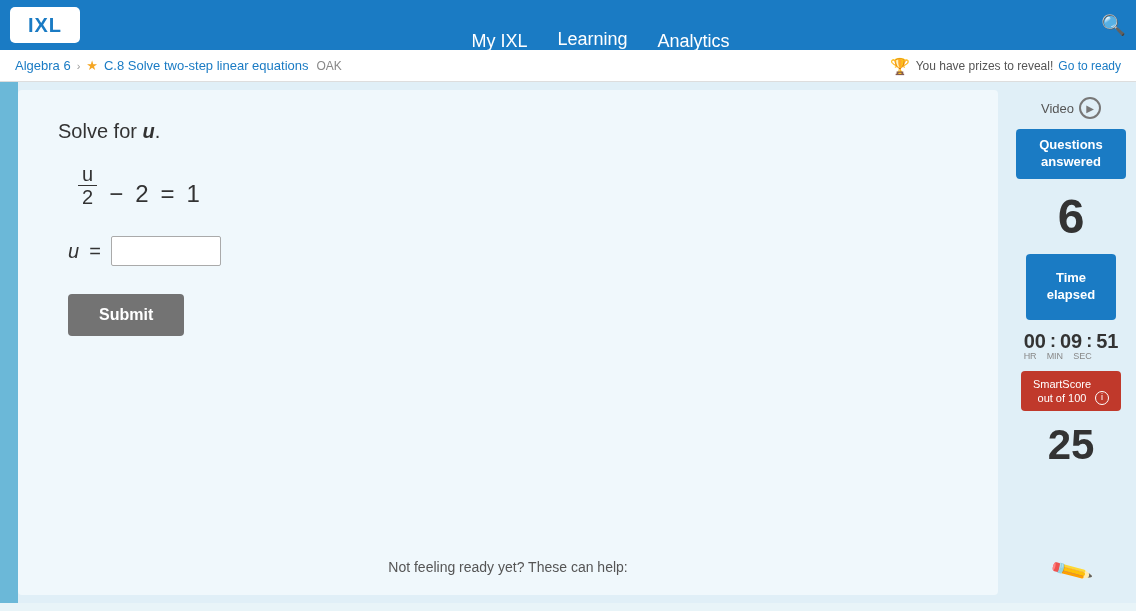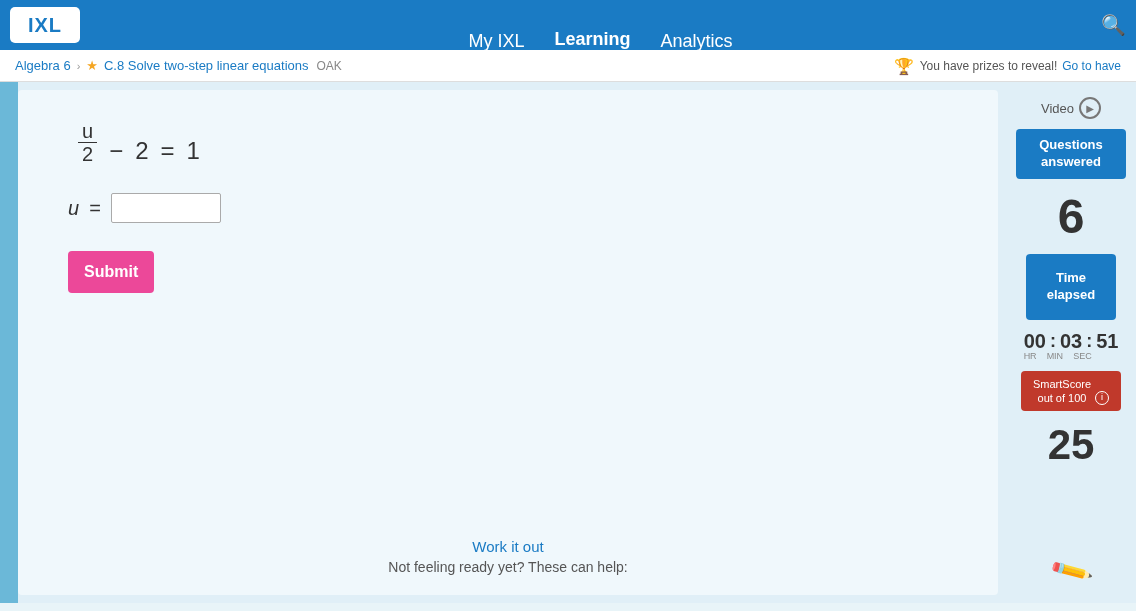--- a/index.html
+++ b/index.html
@@ -41,21 +41,21 @@
       color: white;
       text-decoration: none;
       font-size: 18px;
       font-weight: 500;
       cursor: pointer;
       padding: 5px 0;
       margin-top: 32px;
     }
     .nav-link.active {
       border-bottom: 3px solid white;
-      font-weight: 700;
+      font-weight: 400;
     }
     .search-icon-wrap {
       color: white;
       font-size: 20px;
       cursor: pointer;
     }
 
     
     .breadcrumb-bar {
       background: white;
@@ -186,25 +186,25 @@
       border: 1.5px solid #aaa;
       border-radius: 2px;
       width: 110px;
       height: 30px;
       font-size: 16px;
       padding: 0 6px;
       outline: none;
     }
 
     .submit-btn {
-      background: #ec4899;
+      background: #737373;
       color: white;
       border: none;
       border-radius: 4px;
-      padding: 12px 16px;
+      padding: 12px 31px;
       font-size: 16px;
       font-weight: bold;
       cursor: pointer;
       margin-left: 10px;
     }
 
     
     .bottom-help {
       position: absolute;
       bottom: 20px;
@@ -370,28 +370,31 @@
 
 <div class="breadcrumb-bar">
   <span class="bc-link">Algebra 6</span>
   <span class="bc-arrow">›</span>
   <span class="star-icon">★</span>
   <span class="bc-link">C.8 Solve two-step linear equations</span>
   <span class="oak-badge">OAK</span>
   <div class="prize-notice">
     <span class="trophy-icon">🏆</span>
     <span>You have prizes to reveal!</span>
-    <a class="prize-link">Go to have</a>
+    <a class="prize-link">Go to ready</a>
   </div>
 </div>
 
 <div class="main-area">
   <div class="left-strip"></div>
 
   <div class="content-panel">
+    <div class="solve-label">
+      Solve for <em>u</em>.
+    </div>
 
     
     <div class="equation">
       <span class="fraction">
         <span class="frac-num">u</span>
         <span class="frac-den">2</span>
       </span>
       <span class="eq-minus">−</span>
       <span class="eq-num">2</span>
       <span class="eq-equals">=</span>
@@ -403,21 +406,20 @@
       <span class="answer-label">u</span>
       <span class="answer-equals">=</span>
       <input class="answer-input" type="text" style="">
     </div>
 
     
     <button class="submit-btn">Submit</button>
 
     
     <div class="bottom-help">
-      <div><a class="work-it-out">Work it out</a></div>
       <div class="not-ready">Not feeling ready yet? These can help:</div>
     </div>
   </div>
 
   <div class="right-sidebar">
 
     <button class="video-btn">
       <span>Video</span>
       <span class="video-circle">▶</span>
     </button>
@@ -429,21 +431,21 @@
     <div class="questions-count">6</div>
 
     <div class="time-box">
       <span>Time<br>elapsed</span>
     </div>
 
     <div>
       <div class="timer-digits">
         <span class="timer-num">00</span>
         <span style="font-size:18px;font-weight:bold;color:#333;">:</span>
-        <span class="timer-num">03</span>
+        <span class="timer-num">09</span>
         <span style="font-size:18px;font-weight:bold;color:#333;">:</span>
         <span class="timer-num">51</span>
       </div>
       <div class="timer-labels">
         <span>HR</span>
         <span>MIN</span>
         <span>SEC</span>
       </div>
     </div>
 

